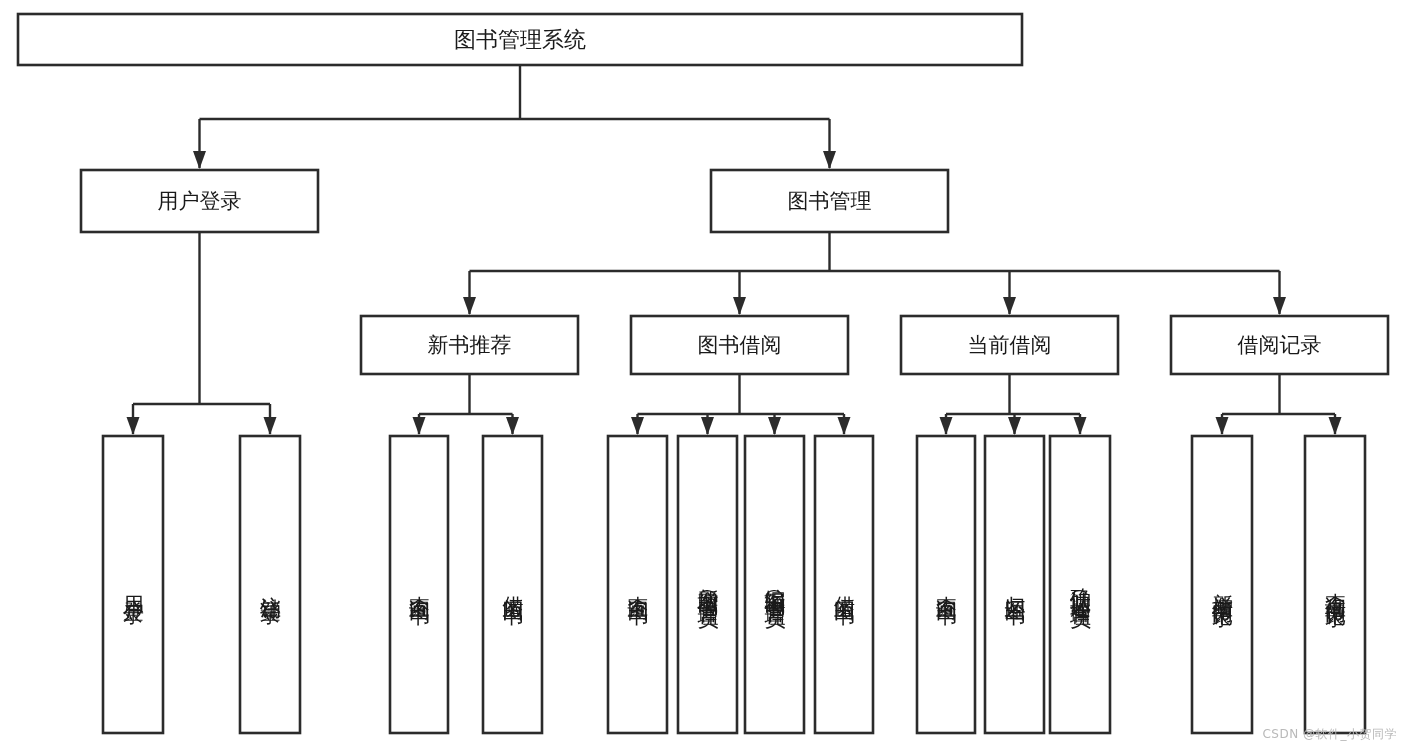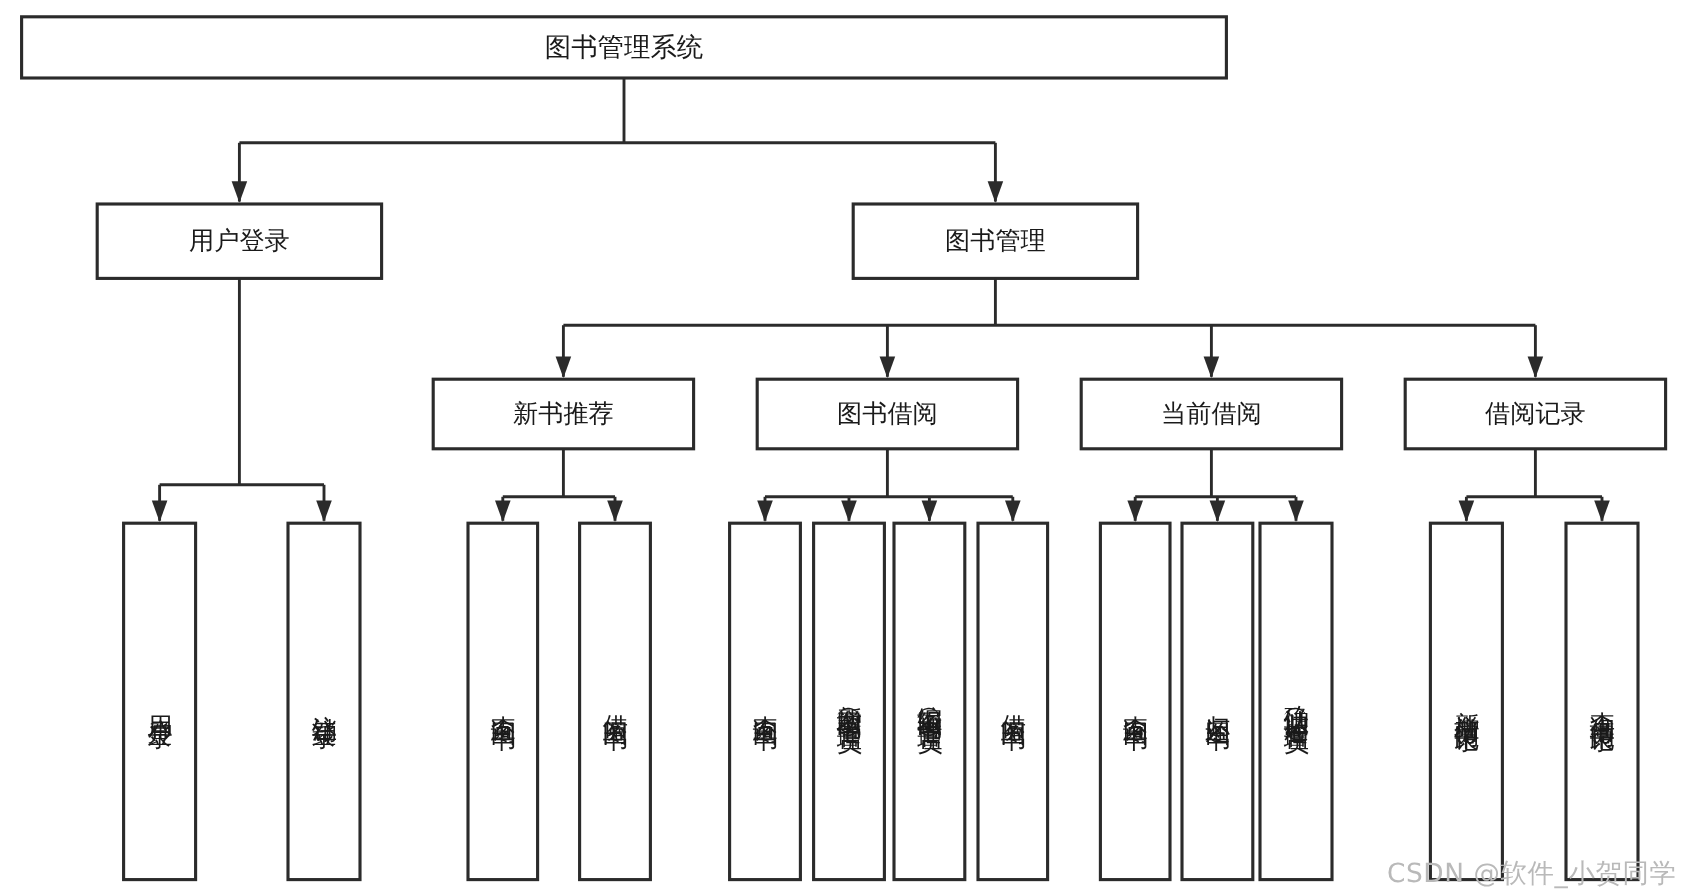--- a/index.html
+++ b/index.html
@@ -65,21 +65,21 @@
     justify-content: center;
     text-align: center;
     white-space: nowrap;
     pointer-events: none;
   }
   .watermark {
     position: absolute;
     right: 8px;
     bottom: 4px;
     font-family: "DejaVu Sans", "Liberation Sans", sans-serif;
-    font-size: 22px;
+    font-size: 12px;
     color: #b9b9b9;
     letter-spacing: 0.5px;
     white-space: nowrap;
   }
 </style>
 </head>
 <body>
 
 <div id="diagram-root">
 

